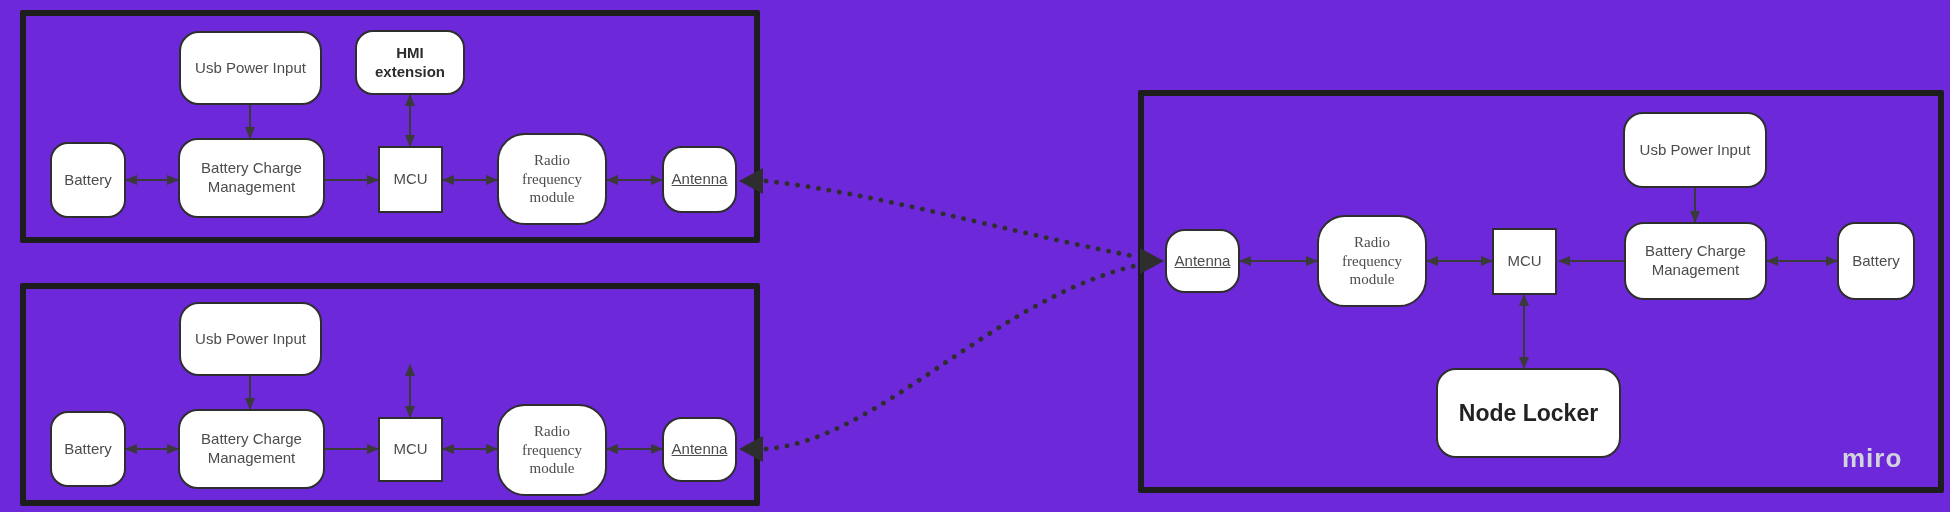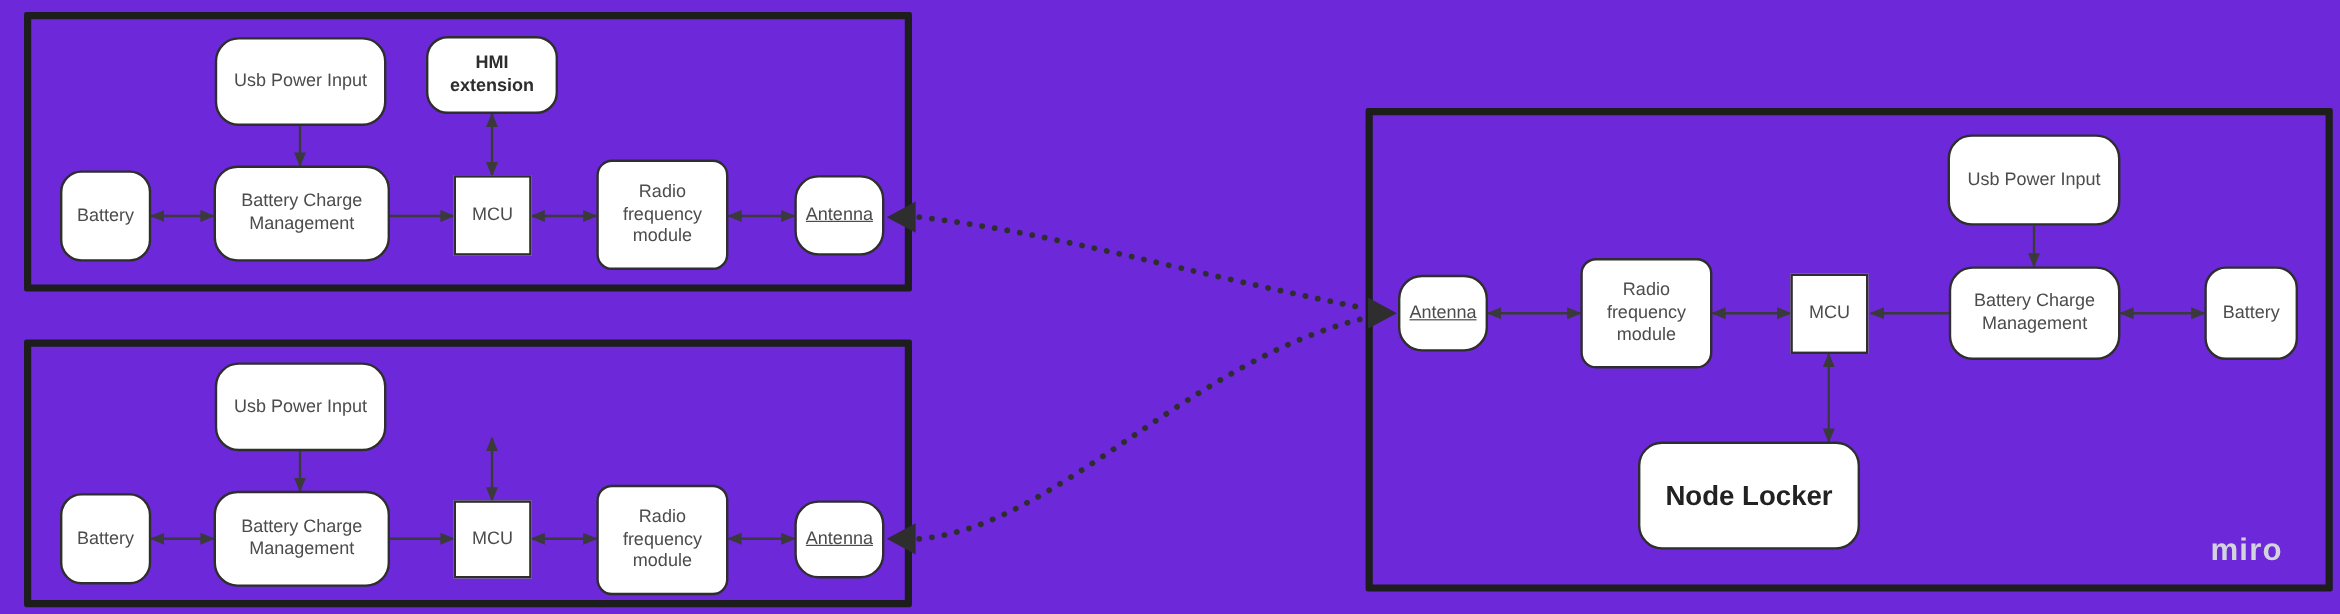--- a/index.html
+++ b/index.html
@@ -28,21 +28,21 @@
     background:#ffffff;
     border:2px solid #2e2e2e;
     border-radius:18px;
     display:flex;align-items:center;justify-content:center;
     text-align:center;
     font-size:15px;line-height:1.25;color:#4c4c4c;
     z-index:2;
     padding:2px 6px;
   }
   .node.r20{border-radius:20px;}
-  .node.r24{border-radius:13px;}
+  .node.r24{border-radius:28px;font-family:Liberation Serif, serif;}
   .node.r14{border-radius:20px;text-decoration:underline;}
   .node.square{border-radius:0;}
   .node.bold{font-weight:700;color:#2d2d2d;}
   .node.peripheral{padding:2px 13px;}
   .node.big-label{font-size:23px;font-weight:700;color:#222222;border-radius:20px;}
   .watermark{
     position:absolute;
     z-index:2;
     font-size:26px;font-weight:600;letter-spacing:1px;
     color:#d3d3dd;
@@ -153,19 +153,19 @@
   </div>
   <div class="node square" style="left:1492px;top:228px;width:65px;height:67px;">
     <span>MCU</span>
   </div>
   <div class="node r20" style="left:1624px;top:222px;width:143px;height:78px;">
     <span>Battery Charge Management</span>
   </div>
   <div class="node" style="left:1837px;top:222px;width:78px;height:78px;">
     <span>Battery</span>
   </div>
-  <div class="node big-label" style="left:1365px;top:368px;width:185px;height:90px;">
+  <div class="node big-label" style="left:1436px;top:368px;width:185px;height:90px;">
     <span>Node Locker</span>
   </div>
 
   <div class="watermark" style="left:1842px;top:443px;">miro</div>
 
 </div>
 
 </body></html>

